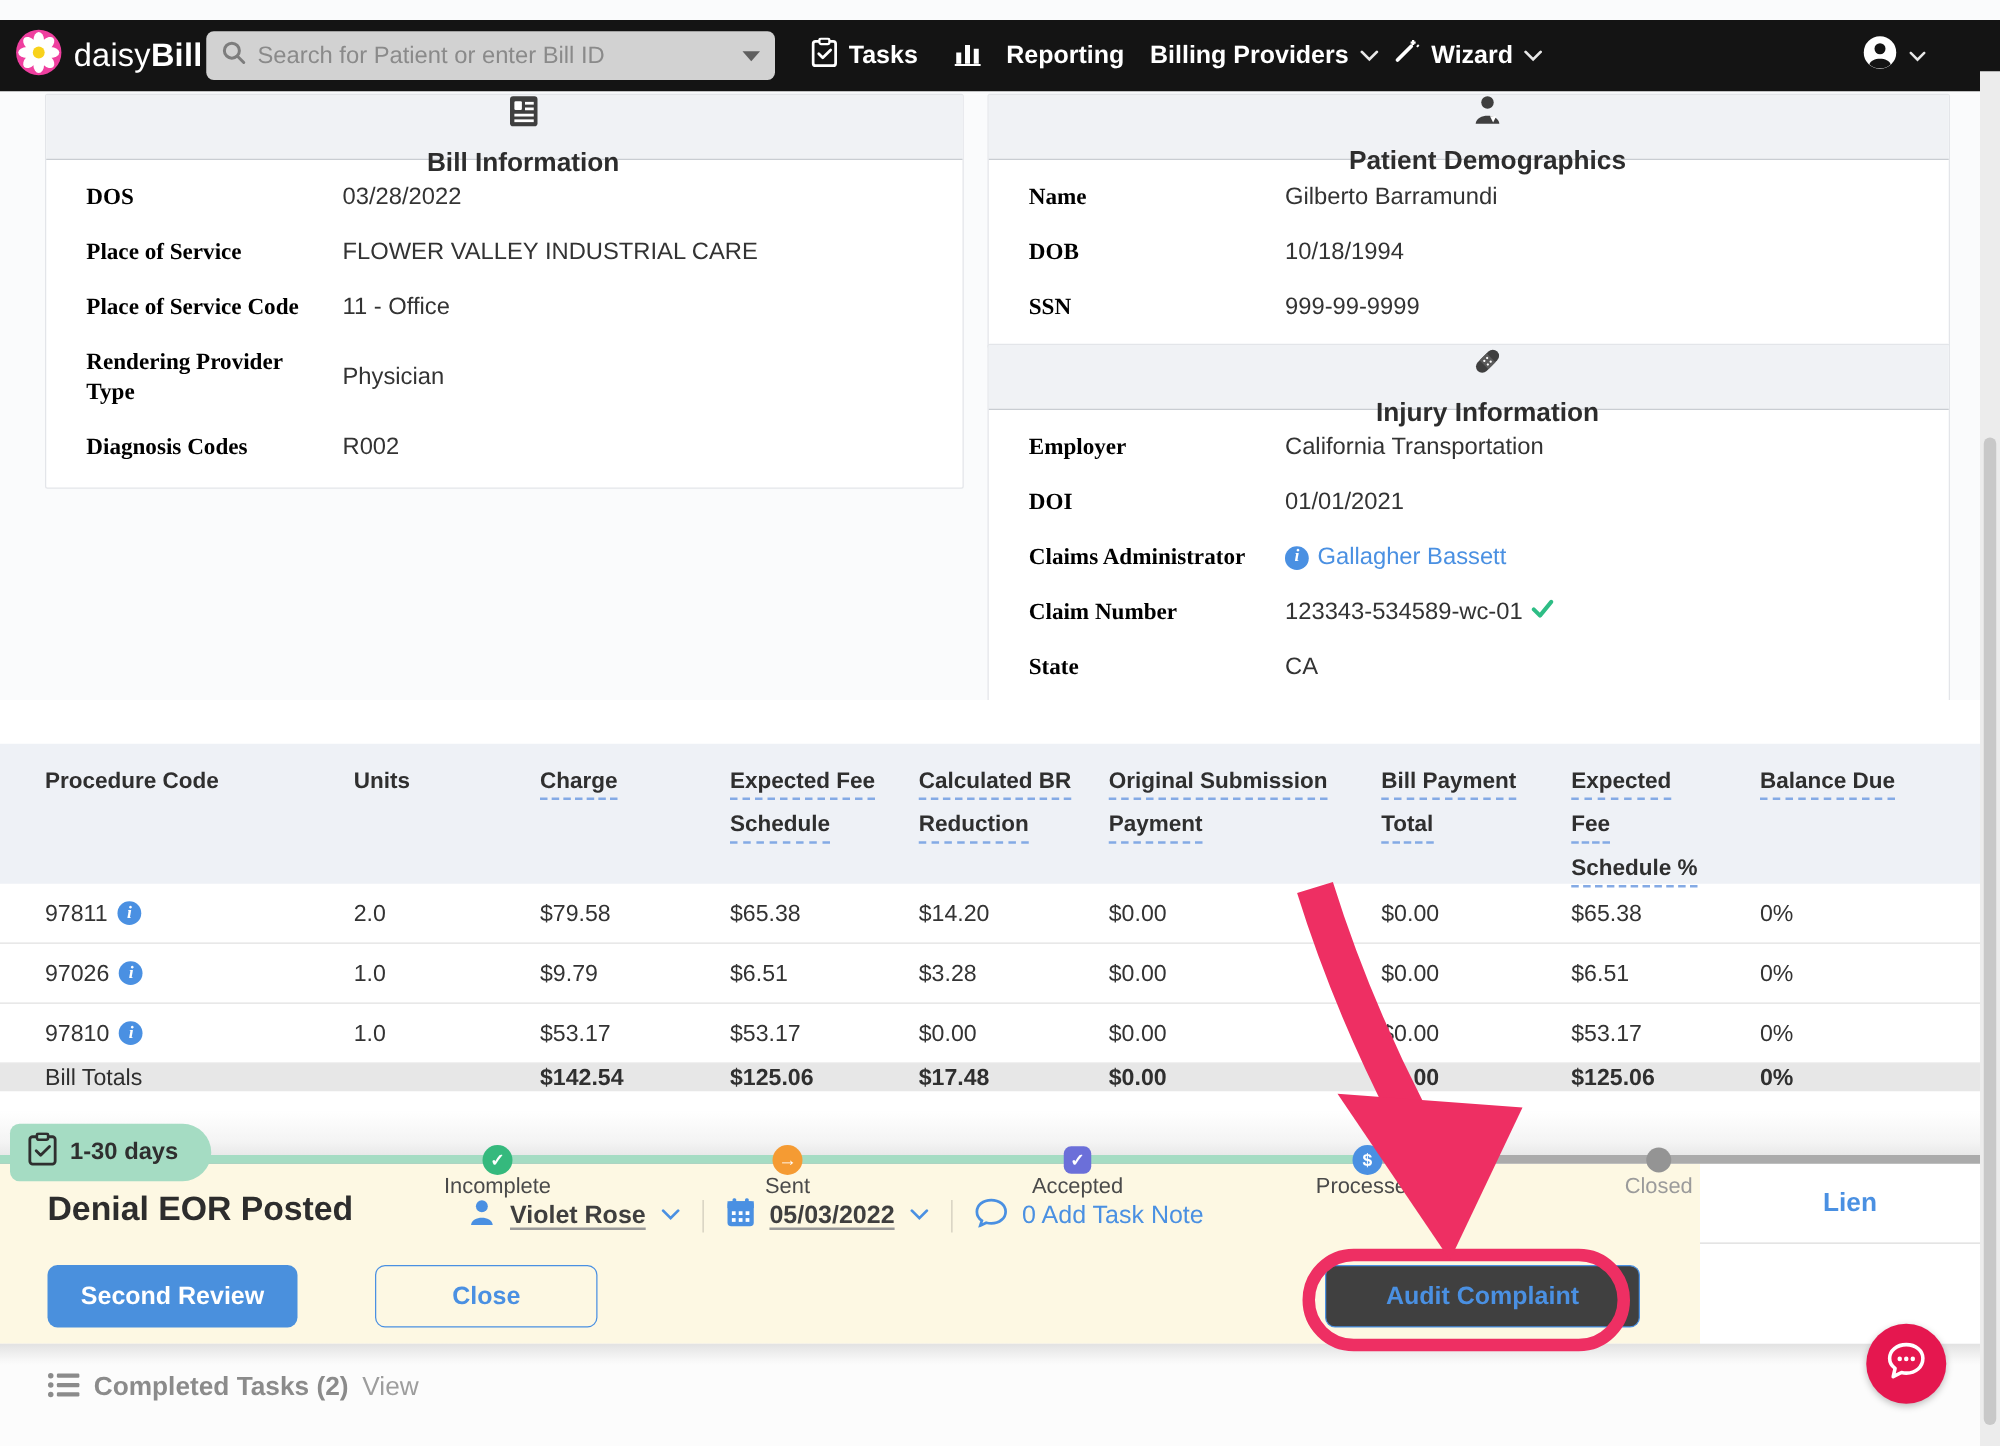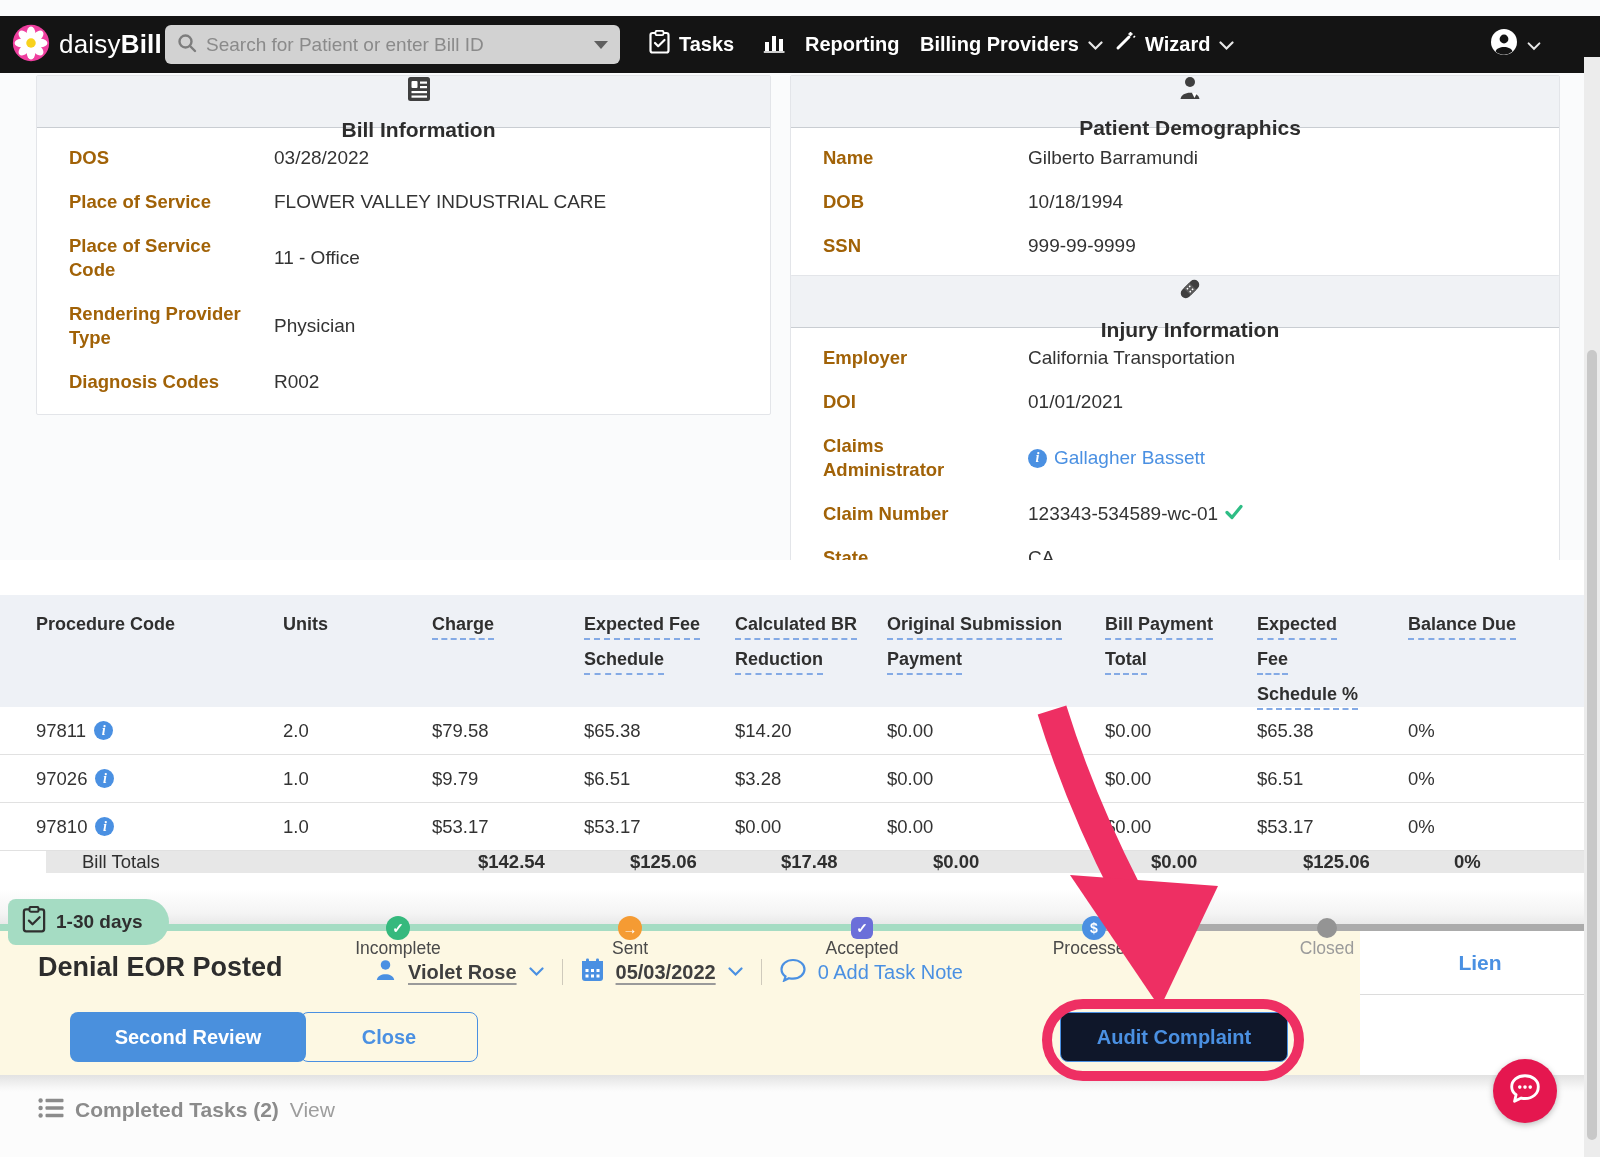--- a/index.html
+++ b/index.html
@@ -27,42 +27,42 @@
   .nav-item { display:flex; align-items:center; gap:9px; color:#fff; font-size:20px; font-weight:600; cursor:pointer; }
   .chev { display:inline-block; }
 
   
   .card { position:absolute; background:#fff; border:1px solid #e3e5e9; border-radius:2px; }
   .card-header { height:52px; background:#f0f2f5; border-bottom:1px solid #c9cdd2;
                  display:flex; align-items:center; gap:11px; padding-left:30px;
                  font-size:21px; font-weight:700; color:#2d2d2d;flex-direction:column; }
   .card-body { padding:8px 0 10px 0; }
   .info-row { display:flex; padding:10px 0 10px 32px; }
-  .info-label { width:205px; padding-right:22px; flex:0 0 auto; font-weight:700; color:#a16207;
-                font-size:18.5px; line-height:24px; }
+  .info-label { width:205px; padding-right:22px; flex:0 0 auto; font-weight:700; color:#000000;
+                font-size:18.5px; line-height:24px;font-family:Liberation Serif, serif; }
   .info-value { font-size:19px; color:#333; line-height:24px; display:flex; align-items:center; gap:7px; }
   .link { color:#4a90e2; cursor:pointer; }
   .info-dot { display:inline-flex; width:19px; height:19px; border-radius:50%;
               background:#4a90e2; color:#fff; align-items:center; justify-content:center; flex:0 0 auto; cursor:pointer; }
   .info-dot::after { content:"i"; font-family:"Liberation Serif", serif; font-style:italic;
                      font-weight:700; font-size:14px; line-height:1; }
 
   
   .table-card { position:absolute; left:0; top:560px; width:1600px; height:329px; background:#fff; }
   .grid-row { display:grid; grid-template-columns:247px 149px 152px 151px 152px 218px 152px 151px 1fr;
               padding-left:36px; }
   .t-head { position:absolute; left:0; top:35px; width:1600px; height:112px; background:#eef1f6; padding-top:17px; }
   .th { font-size:18px; font-weight:700; color:#2f2f2f; }
   .thl { margin-bottom:7px; }
   .thl span { display:inline-block; line-height:24px; }
   .thl .dashed { border-bottom:2px dashed #84aae5; padding-bottom:2px; cursor:help; }
   .t-rows { position:absolute; left:0; top:147px; width:1600px; }
   .t-row { height:48px; align-items:center; border-bottom:1px solid #e1e1e1; font-size:18.5px; color:#333; }
   .t-row .td, .t-totals .td { display:flex; align-items:center; gap:8px; }
-  .t-totals { height:22px; align-items:center; background:#e7e7e7; font-size:18.5px; color:#2f2f2f;margin-left:46px; }
+  .t-totals { height:22px; align-items:center; background:#e7e7e7; font-size:18.5px; color:#2f2f2f; }
   .t-totals .b { font-weight:700; }
 
   
   .grad-top { position:absolute; left:0; top:889px; width:1600px; height:35px;
               background:linear-gradient(180deg,#ffffff 0%,#f4f4f4 70%,#e9e9e9 100%); }
   .grad-bottom { position:absolute; left:0; top:1075px; width:1600px; height:17px;
                  background:linear-gradient(180deg,#e2e2e2 0%,#f7f7f7 75%,#fcfcfc 100%); }
 
   
   .tl-bar { position:absolute; left:0; top:924px; width:1600px; height:7px; background:#ababab; z-index:5; }
@@ -88,23 +88,23 @@
   
   .yellow { position:absolute; left:0; top:931px; width:1360px; height:144px; background:#fdf8e3; }
   .panel-title { position:absolute; left:38px; top:952px; font-size:27px; font-weight:700; color:#2d2d2d; }
   .meta { position:absolute; left:375px; top:958px; display:flex; align-items:center; gap:12px; }
   .meta .name, .meta .date { font-size:20px; color:#3f3f3f; font-weight:600;
         text-decoration:underline; text-underline-offset:4px; text-decoration-color:#9a9a9a; cursor:pointer; }
   .meta .sep { width:1px; height:26px; background:#cfcabc; margin:0 6px; }
   .meta .note { font-size:20px; color:#4a90e2; cursor:pointer; }
   .btn { position:absolute; top:1012px; height:50px; border-radius:8px; display:flex;
          align-items:center; justify-content:center; font-size:20px; font-weight:700; cursor:pointer; }
-  .btn-primary { left:38px; width:236px; background:#4a90dd; color:#fff;margin-left:32px; }
+  .btn-primary { left:38px; width:200px; background:#4a90dd; color:#fff; }
   .btn-outline { left:300px; width:178px; background:transparent; border:1px solid #4a90e2; color:#4a90e2; }
-  .btn-audit { left:1060px; width:228px; background:#0f172a; border:1px solid #4a90e2; color:#4a90e2; z-index:8;text-align:right; }
+  .btn-audit { left:1060px; width:252px; background:#404040; border:1px solid #4a90e2; color:#4a90e2; z-index:8;text-align:right; }
 
   .right-panel { position:absolute; left:1360px; top:931px; width:240px; height:144px; background:#fff; }
   .lien-row { height:64px; display:flex; align-items:center; justify-content:center;
               border-bottom:1px solid #dcdcdc; font-size:21px; font-weight:700; color:#4a90e2; cursor:pointer; }
 
   
   .bottom { position:absolute; left:0; top:1092px; width:1600px; height:65px; background:#fcfcfc; }
   .completed { position:absolute; left:38px; top:1090px; height:40px; display:flex; align-items:center; gap:11px; }
   .completed .t { font-size:21px; font-weight:700; color:#8b8b8b; }
   .completed .v { font-size:21px; color:#9d9d9d; cursor:pointer; }

